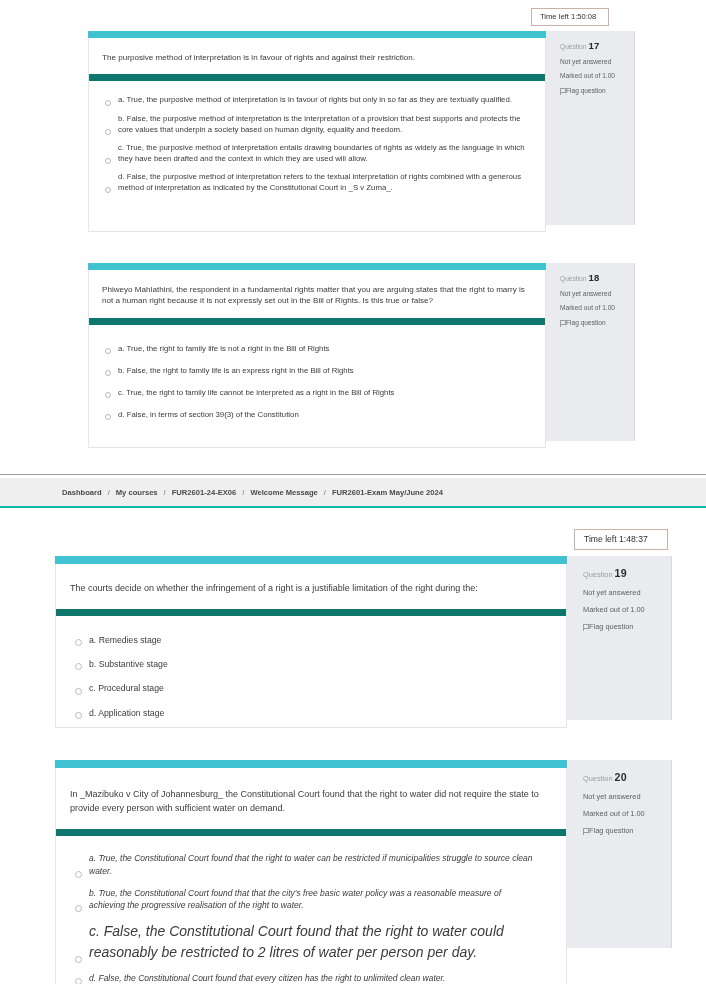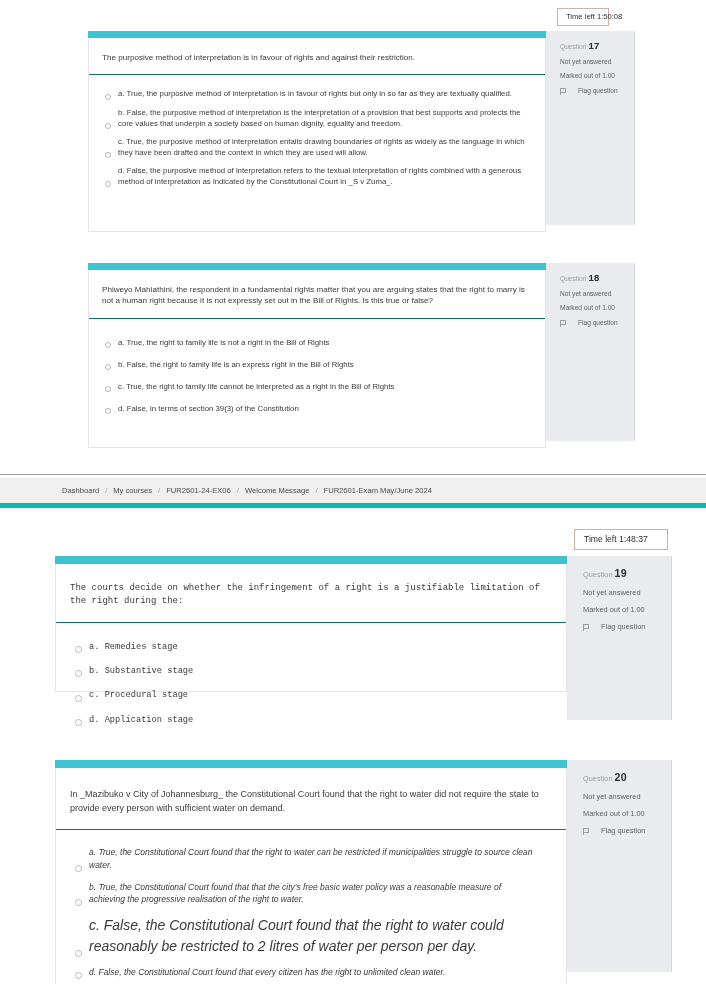--- a/index.html
+++ b/index.html
@@ -22,21 +22,21 @@
     position: absolute; left: 0; top: 7px;
     background: #ffffff;
     border: 1px solid #e6e6e6;
     border-top: none;
   }
   .qcard .stem {
     padding: 14px 13px 11px 13px;
     font-size: 8.1px;
     line-height: 1.42;
     color: #3b3b3b;
-    border-bottom: 1px solid #0f766e;
+    border-bottom: 7px solid #0f766e;
   }
   .qcard .answers {
     padding: 13px 13px 14px 13px;
   }
   .opt {
     display: flex;
     align-items: flex-end;
     margin-bottom: 7px;
     font-size: 7.8px;
     line-height: 1.42;
@@ -58,21 +58,21 @@
     position: absolute;
     background: #e9ebee;
     border-right: 1px solid #d6d8da;
     padding: 10px 0 10px 14px;
   }
   .qinfo .row { font-size: 6.6px; color: #6f7277; margin-bottom: 8px; line-height:1; }
   .qinfo .row.qnum { color: #9b9ea2; }
   .qinfo .row.qnum b { font-size: 9.6px; color: #2c2c2c; letter-spacing:.2px; margin-left:2px; }
   .qinfo .row.state { color:#5c5f63; }
   .qinfo .row.marks { color:#5c5f63; }
-  .qinfo .row.flag { color:#5c5f63; display:flex; align-items:center; gap:12px; }
+  .qinfo .row.flag { color:#5c5f63; display:flex; align-items:center; gap:0; }
   .flag-icon { display:inline-block; width:6px; height:7px; position:relative; }
   .flag-icon::before {
     content:""; position:absolute; left:0; top:0; width:1px; height:7px; background:#9a9da1;
   }
   .flag-icon::after {
     content:""; position:absolute; left:1px; top:0; width:4px; height:3px;
     border:1px solid #9a9da1; border-left:none;
   }
 
   
@@ -83,36 +83,37 @@
     font-size: 7.6px;
     color: #2f2f2f;
     padding: 4px 8px 4px 8px;
     white-space: nowrap;
     line-height: 1;
   }
   .seam-line { position:absolute; left:0; width:706px; height:1px; background:#9d9d9d; }
   .crumbbar {
     position: absolute; left: 0; width: 706px;
     background: #efeff0;
-    border-bottom: 5px solid #14b8a6;
+    border-bottom: 2px solid #14b8a6;
+    font-weight: bold;
   }
   .crumbs {
     position:absolute; left:62px; top:0; height:100%;
     display:flex; align-items:center; gap:6px;
     font-size: 7.6px; color: #4a4a4a;
   }
   .crumbs .sep { color:#9a9a9a; }
   .crumbs .c { color:#4a4a4a; }
 </style>
 </head>
 <body>
 
 <div class="page">
 
-  <div class="timer" style="left:557px; top:8px; width:52px;">
+  <div class="timer" style="left:531px; top:8px; width:78px;">
     <span>Time left 1:50:08</span>
   </div>
 
   <div class="qcard" style="left:88px; top:31px; width:458px;">
     <div class="teal" style="width:458px;"></div>
     <div class="body" style="width:458px; height:194px;">
       <div class="stem">The purposive method of interpretation is in favour of rights and against their restriction.</div>
       <div class="answers">
         <div class="opt">
           <span class="radio"></span>
@@ -195,21 +196,21 @@
       <span class="c">FUR2601-Exam May/June 2024</span>
     </div>
   </div>
 
   <div class="timer" style="left:574px; top:529px; width:94px; font-size:8.6px; padding:5px 9px;">
     <span>Time left 1:48:37</span>
   </div>
 
   <div class="qcard" style="left:55px; top:556px; width:512px;">
     <div class="teal" style="width:512px; height:8px;"></div>
-    <div class="body" style="width:512px; height:128px; top:8px;font-family:Liberation Mono, monospace;">
+    <div class="body" style="width:512px; height:164px; top:8px;">
       <div class="stem" style="font-size:9px; padding:18px 14px 14px 14px;">The courts decide on whether the infringement of a right is a justifiable limitation of the right during the:</div>
       <div class="answers" style="padding:18px 14px 14px 16px;">
         <div class="opt" style="font-size:8.7px; margin-bottom:12px;">
           <span class="radio" style="width:7px;height:7px;"></span>
           <span class="lbl">a. Remedies stage</span>
         </div>
         <div class="opt" style="font-size:8.7px; margin-bottom:12px;">
           <span class="radio" style="width:7px;height:7px;"></span>
           <span class="lbl">b. Substantive stage</span>
         </div>
@@ -253,21 +254,21 @@
           <span class="radio" style="width:7px;height:7px;"></span>
           <span class="lbl">c. False, the Constitutional Court found that the right to water could reasonably be restricted to 2 litres of water per person per day.</span>
         </div>
         <div class="opt" style="font-size:8.5px; line-height:1.5;">
           <span class="radio" style="width:7px;height:7px;"></span>
           <span class="lbl">d. False, the Constitutional Court found that every citizen has the right to unlimited clean water.</span>
         </div>
       </div>
     </div>
   </div>
-  <div class="qinfo" style="left:567px; top:760px; width:105px; height:212px; padding:12px 0 12px 16px;">
+  <div class="qinfo" style="left:567px; top:760px; width:105px; height:188px; padding:12px 0 12px 16px;">
     <div class="row qnum" style="font-size:7.4px; margin-bottom:10px;">
       <span>Question</span><b style="font-size:10.6px;">20</b>
     </div>
     <div class="row state" style="font-size:7.4px; margin-bottom:10px;">Not yet answered</div>
     <div class="row marks" style="font-size:7.4px; margin-bottom:10px;">Marked out of 1.00</div>
     <div class="row flag" style="font-size:7.4px;">
       <span class="flag-icon"></span>
       <span>Flag question</span>
     </div>
   </div>

